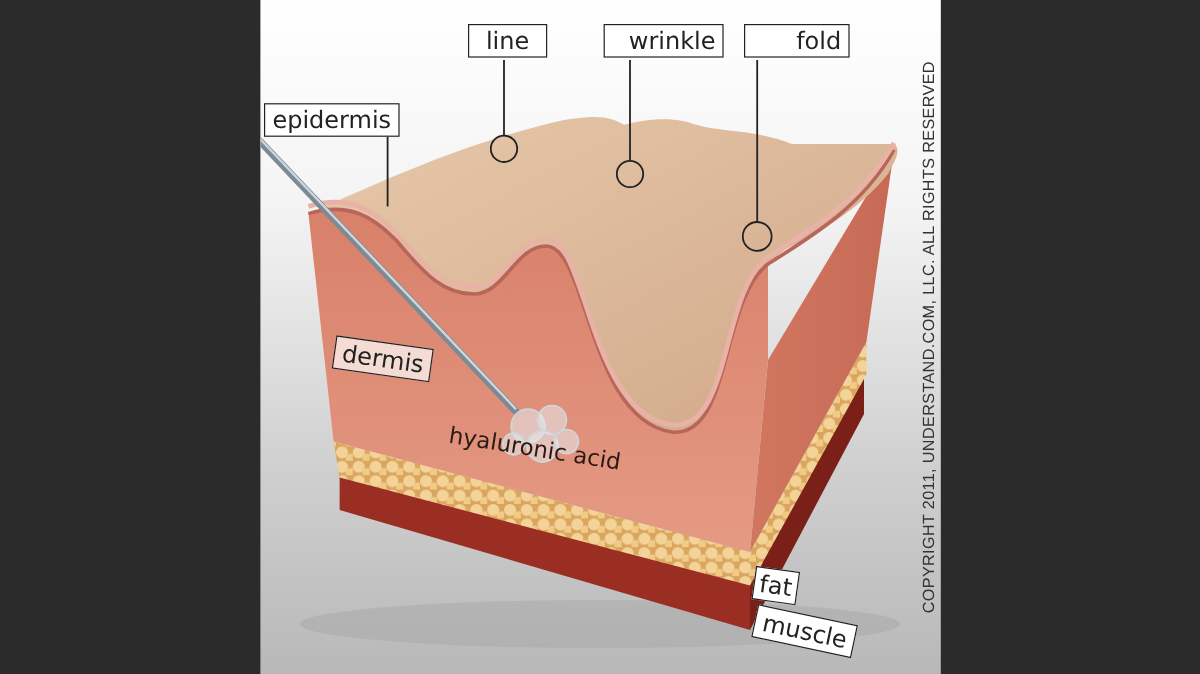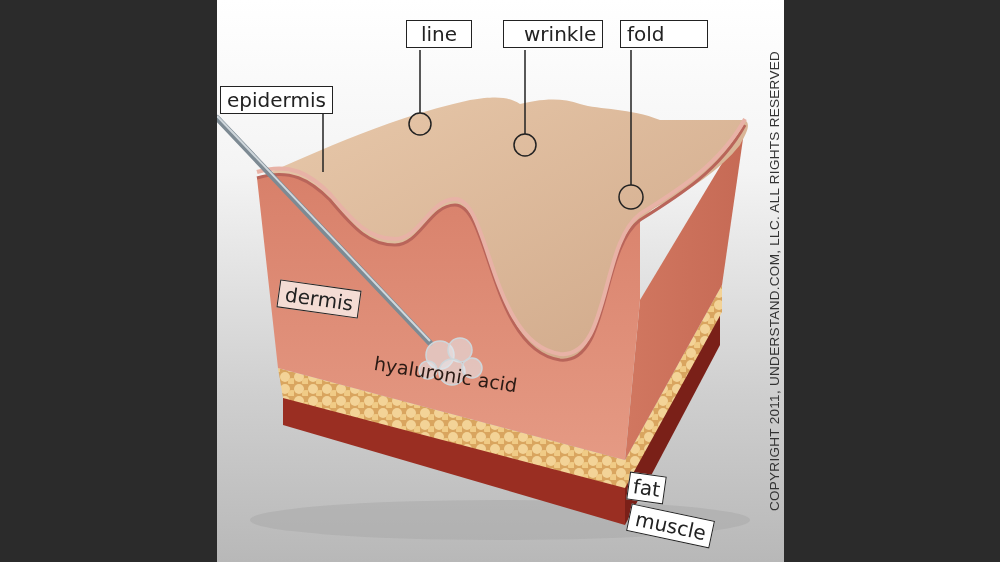--- a/index.html
+++ b/index.html
@@ -70,23 +70,23 @@
     <line x1="323" y1="114" x2="323" y2="172" stroke="#222" stroke-width="1.5"></line>
     <line x1="420" y1="50" x2="420" y2="113" stroke="#222" stroke-width="1.5"></line>
     <circle cx="420" cy="124" r="11" fill="none" stroke="#222" stroke-width="1.5"></circle>
     <line x1="525" y1="50" x2="525" y2="134" stroke="#222" stroke-width="1.5"></line>
     <circle cx="525" cy="145" r="11" fill="none" stroke="#222" stroke-width="1.5"></circle>
     <line x1="631" y1="50" x2="631" y2="185" stroke="#222" stroke-width="1.5"></line>
     <circle cx="631" cy="197" r="12" fill="none" stroke="#222" stroke-width="1.5"></circle>
   </svg>
 </div>
 
-<div class="label" style="left:390px;top:20px;width:52px;text-align:center;margin-left:16px;">line</div>
+<div class="label" style="left:390px;top:20px;width:52px;text-align:center;">line</div>
 <div class="label" style="left:503px;top:20px;padding-left:20px;">wrinkle</div>
-<div class="label" style="left:620px;top:20px;width:74px;text-align:left;">fold</div>
+<div class="label" style="left:620px;top:20px;width:74px;text-align:right;">fold</div>
 <div class="label" style="left:220px;top:86px;">epidermis</div>
 <div class="label pink" style="left:278px;top:285px;transform:rotate(8deg);">dermis</div>
 <div class="free-text" style="left:376px;top:352px;transform:rotate(9deg);transform-origin:left top;">hyaluronic acid</div>
 <div class="label" style="left:628px;top:474px;transform:rotate(8deg);padding:0 4px;">fat</div>
 <div class="label" style="left:628px;top:512px;transform:rotate(12deg);">muscle</div>
 
 <div class="copyright">
   <span>COPYRIGHT 2011, UNDERSTAND.COM, LLC. ALL RIGHTS RESERVED</span>
 </div>
 

